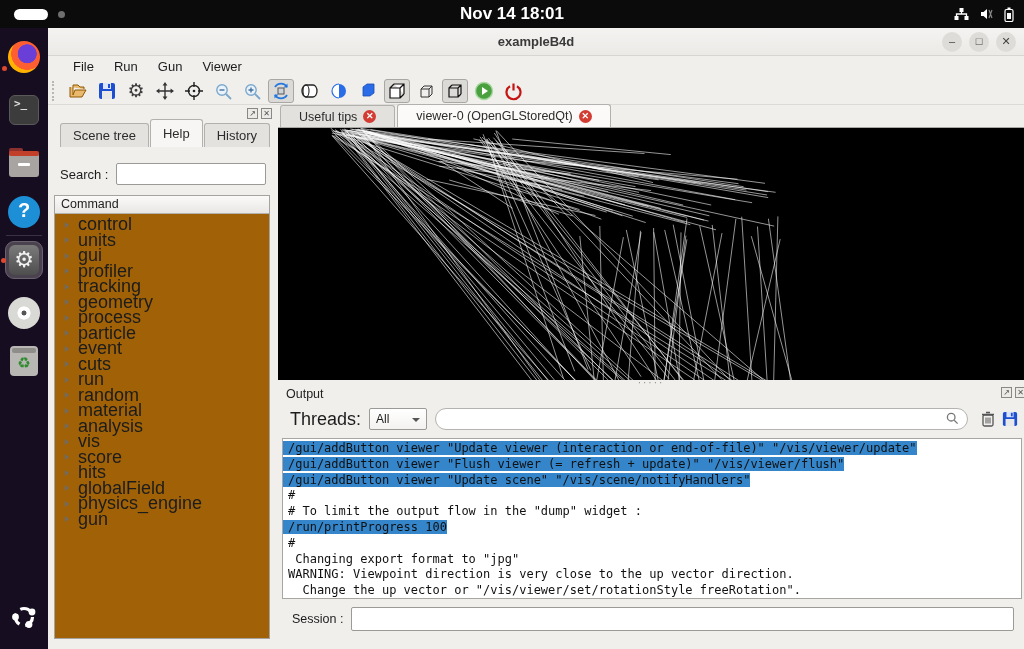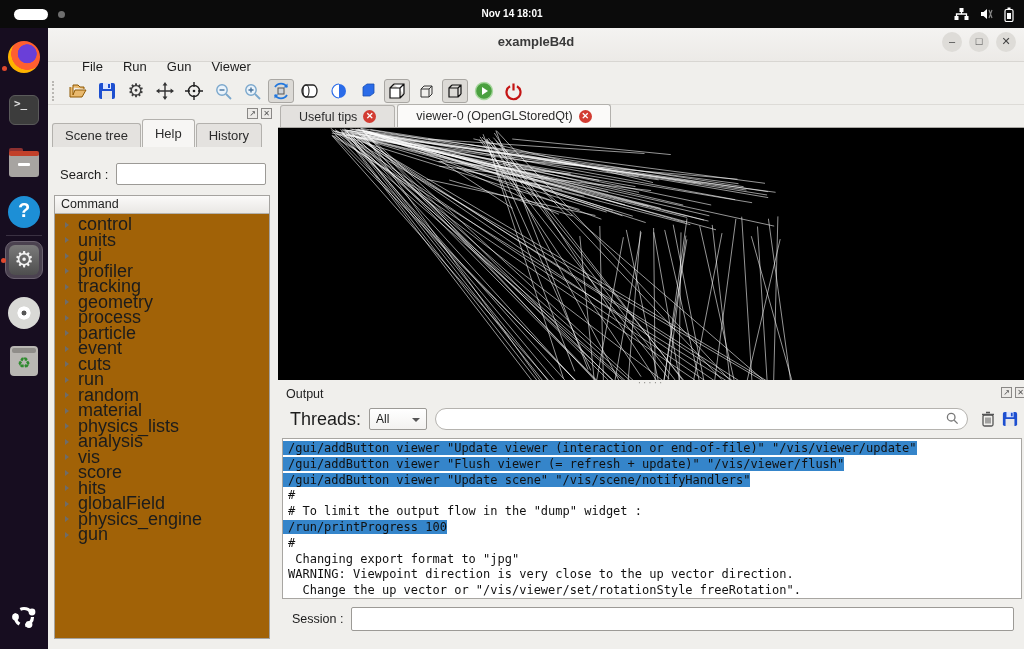--- a/index.html
+++ b/index.html
@@ -3,21 +3,21 @@
 <meta charset="utf-8">
 <style>
   *{margin:0;padding:0;box-sizing:border-box;}
   html,body{width:1024px;height:649px;overflow:hidden;}
   body{position:relative;background:#000;font-family:"Liberation Sans",sans-serif;color:#1c1c1c;-webkit-font-smoothing:antialiased;}
 
   
   #topbar{position:absolute;left:0;top:0;width:1024px;height:28px;background:#0b0b0b;color:#fff;}
   .ws-pill{position:absolute;left:14px;top:9px;width:34px;height:11px;border-radius:6px;background:#fff;}
   .ws-dot{position:absolute;left:58px;top:11px;width:7px;height:7px;border-radius:50%;background:#6f6f6f;}
-  .clock{position:absolute;left:0;right:0;top:0;height:36px;line-height:28px;text-align:center;font-size:10px;font-weight:600;}
+  .clock{position:absolute;left:0;right:0;top:0;height:36px;line-height:28px;text-align:center;font-size:17px;font-weight:600;}
   .tray{position:absolute;right:10px;top:0;height:28px;display:flex;align-items:center;gap:10px;}
   .tray svg{display:block;}
 
   
   #dock{position:absolute;left:0;top:28px;width:48px;height:621px;background:#170d20;}
   .dock-item{position:absolute;left:7px;width:34px;height:34px;display:flex;align-items:center;justify-content:center;}
   .run-dot{position:absolute;left:1px;width:5px;height:5px;border-radius:50%;background:#e0482e;}
   .dock-sep{position:absolute;left:6px;right:6px;top:207px;height:1px;background:#3a3142;}
   .icon-ff{width:32px;height:32px;border-radius:50%;background:radial-gradient(circle at 60% 40%,#6a3fd8 0 34%,#ff5f30 36% 58%,#ffb300 60% 100%);}
   .icon-term{width:30px;height:30px;border-radius:6px;background:#3c3c3c;border:1px solid #5a5a5a;position:relative;}
@@ -31,38 +31,38 @@
   .gear-frame{width:38px;height:38px;border-radius:9px;background:#4b4250;border:1px solid #6b6270;display:flex;align-items:center;justify-content:center;}
   .icon-gearapp{width:30px;height:30px;border-radius:6px;background:linear-gradient(#7b7b7b,#4e4e4e);position:relative;}
   .icon-gearapp::after{content:"\2699";position:absolute;left:0;right:0;top:1px;text-align:center;color:#f2f2f2;font-size:22px;line-height:28px;}
   .icon-disc{width:32px;height:32px;border-radius:50%;background:radial-gradient(circle,#555 0 10%,#fff 12% 28%,#d9d9d6 30% 100%);}
   .icon-trash{width:28px;height:30px;border-radius:4px;background:#b9b7b3;position:relative;}
   .icon-trash::before{content:"";position:absolute;left:2px;top:2px;right:2px;height:5px;border-radius:2px;background:#8f8d89;}
   .icon-trash::after{content:"\267B";position:absolute;left:0;right:0;top:8px;text-align:center;color:#2e8b2e;font-size:15px;line-height:18px;}
 
   
   #win{position:absolute;left:48px;top:28px;width:976px;height:621px;background:#f0efec;}
-  .titlebar{position:absolute;left:0;top:0;right:0;height:34px;background:linear-gradient(#f4f3f1,#eceae7);border-bottom:1px solid #d8d6d2;}
+  .titlebar{position:absolute;left:0;top:0;right:0;height:28px;background:linear-gradient(#f4f3f1,#eceae7);border-bottom:1px solid #d8d6d2;}
   .win-title{position:absolute;left:0;right:0;top:0;height:28px;line-height:28px;text-align:center;font-size:13px;font-weight:bold;color:#3a3a3a;}
   .win-btns{position:absolute;right:8px;top:4px;display:flex;gap:7px;}
   .wbtn{width:20px;height:20px;border-radius:50%;background:#dedcd8;color:#444;font-size:11px;line-height:19px;text-align:center;}
-  .menubar{position:absolute;left:0;top:28px;right:0;height:22px;display:flex;align-items:center;padding-left:24px;}
+  .menubar{position:absolute;left:0;top:28px;right:0;height:22px;display:flex;align-items:center;padding-left:15px;}
   .menu-item{padding:0 10px;font-size:13px;height:22px;line-height:22px;}
   .toolbar{position:absolute;left:0;top:50px;right:0;height:27px;display:flex;align-items:center;gap:3px;padding-left:4px;border-bottom:1px solid #dddbd7;}
   .grip{width:6px;height:20px;border-left:2px dotted #b9b7b3;margin-right:4px;}
   .tbtn{width:26px;height:24px;display:flex;align-items:center;justify-content:center;border-radius:3px;}
   .tbtn.pressed{background:#dcdad6;border:1px solid #a9a7a3;}
   .tbtn svg{display:block;}
   .uni{font-size:19px;line-height:20px;color:#3d3d3d;}
 
   
   #left-panel{position:absolute;left:2px;top:79px;width:226px;height:534px;}
   .panel-icons{position:absolute;top:1px;right:4px;display:flex;gap:3px;}
   .mini-btn{width:11px;height:11px;border:1px solid #8a8886;background:#eceae7;font-size:8px;line-height:9px;text-align:center;color:#555;}
-  .ltabs{position:absolute;left:2px;top:12px;display:flex;align-items:flex-end;}
+  .ltabs{position:absolute;left:10px;top:12px;display:flex;align-items:flex-end;}
   .ltab{height:24px;line-height:24px;padding:0 12px;font-size:13px;background:#e4e2df;border:1px solid #b3b1ad;border-bottom:none;border-radius:3px 3px 0 0;margin-right:1px;color:#2c2c2c;}
   .ltab.active{background:#f7f6f4;height:28px;line-height:28px;position:relative;z-index:2;}
   .search-row{position:absolute;left:10px;top:56px;display:flex;align-items:center;}
   .search-row label{font-size:13px;margin-right:8px;}
   .text-input{height:22px;border:1px solid #9c9a96;background:#fff;border-radius:2px;font-size:12px;padding:0 4px;font-family:"Liberation Sans",sans-serif;}
   .cmd-box{position:absolute;left:4px;top:88px;width:216px;bottom:2px;border:1px solid #a5a3a0;background:#a16207;}
   .cmd-header{height:18px;background:linear-gradient(#fbfaf9,#e9e7e4);border-bottom:1px solid #b3b1ad;font-size:12.5px;padding:1px 6px;color:#222;}
   .tree{padding-top:3px;}
   .tree-item{height:15.5px;line-height:15.5px;font-size:18px;display:flex;align-items:center;}
   .tw{width:0;height:0;border-left:4px solid #6e6c69;border-top:3.5px solid transparent;border-bottom:3.5px solid transparent;margin-left:10px;margin-right:9px;}
@@ -352,24 +352,20 @@
             <span class="tw"></span>
             <span>run</span>
           </div>
         <div class="tree-item">
             <span class="tw"></span>
             <span>random</span>
           </div>
         <div class="tree-item">
             <span class="tw"></span>
             <span>material</span>
-          </div>
-        <div class="tree-item">
-            <span class="tw"></span>
-            <span>physics_lists</span>
           </div>
         <div class="tree-item">
             <span class="tw"></span>
             <span>analysis</span>
           </div>
         <div class="tree-item">
             <span class="tw"></span>
             <span>vis</span>
           </div>
         <div class="tree-item">

